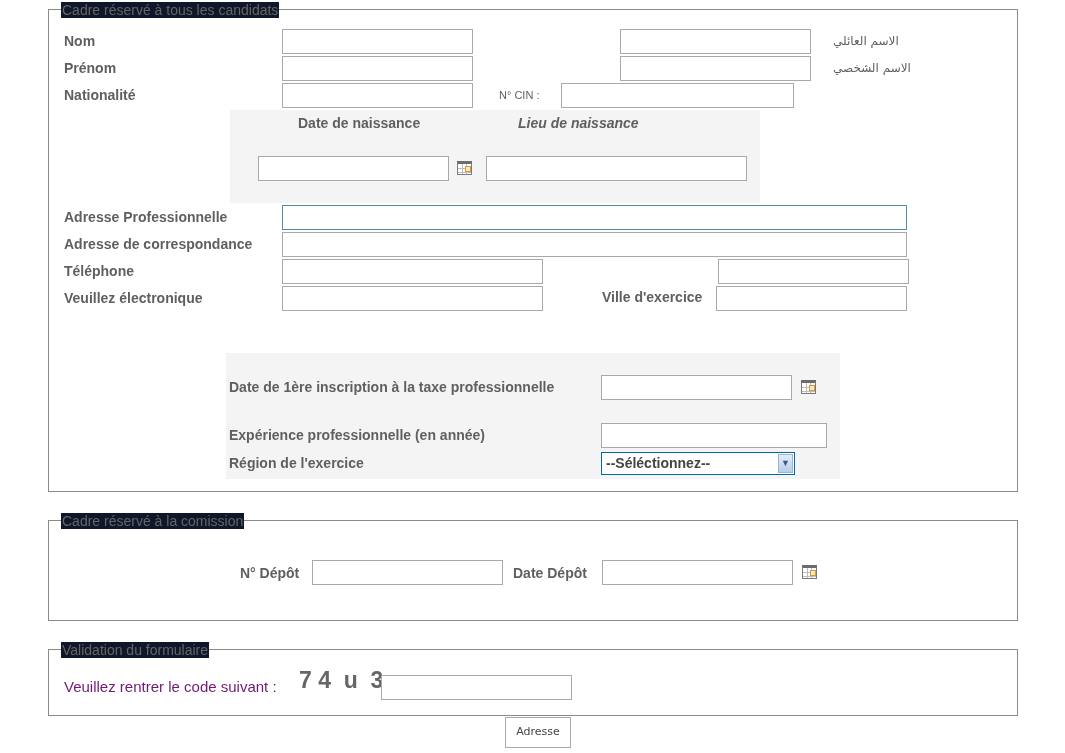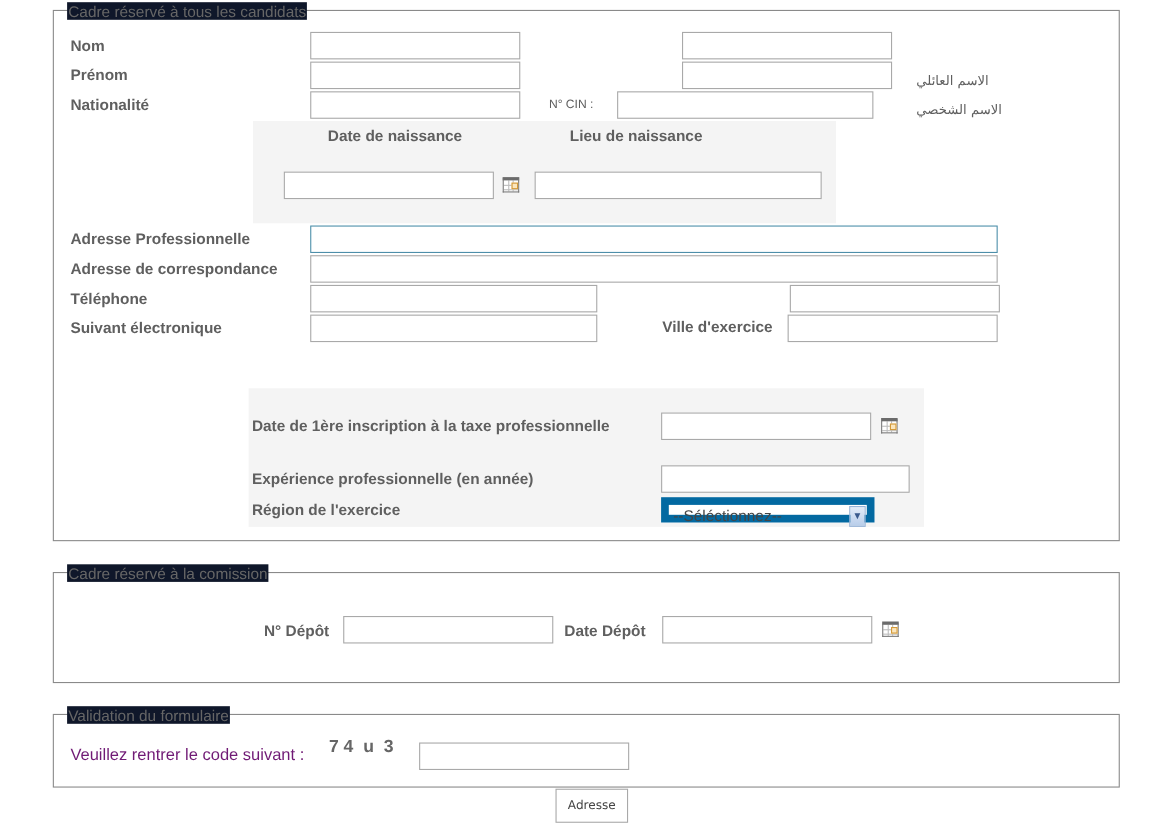--- a/index.html
+++ b/index.html
@@ -9,21 +9,21 @@
     font-family: "Liberation Sans", sans-serif;
   }
   .frame {
     position: absolute; border: 1px solid #8a8a8a; box-sizing: border-box;
   }
   .legend {
     position: absolute; background: #0f172a; padding: 0 1px;
     font-size: 14px; color: #666; line-height: 16px; white-space: nowrap;
   }
   .lbl { position: absolute; font-size: 14px; font-weight: bold; color: #5f5f5f; white-space: nowrap; line-height: 16px; }
-  .arabic { position: absolute; font-size: 12px; color: #5f5f5f; direction: rtl; white-space: nowrap; line-height: 14px; font-family: "DejaVu Sans", sans-serif; margin-top: 32px; }
+  .arabic { position: absolute; font-size: 12px; color: #5f5f5f; direction: rtl; white-space: nowrap; line-height: 14px; font-family: "DejaVu Sans", sans-serif; }
   input.txt {
     position: absolute; box-sizing: border-box; margin: 0; padding: 0 3px;
     border: 1px solid #a9a9a9; background: #fff; height: 25px;
     font-family: "Liberation Sans", sans-serif; font-size: 13px; color: #333;
     outline: none;
   }
   input.txt.focused { border-color: #4d8faa; }
   .graybox { position: absolute; background: #f4f4f4; }
   .cal {
     position: absolute; width: 15px; height: 14px; box-sizing: border-box;
@@ -33,29 +33,29 @@
       linear-gradient(#bdbdbd,#bdbdbd) 0 4px/100% 1px no-repeat,
       linear-gradient(#bdbdbd,#bdbdbd) 0 8px/100% 1px no-repeat,
       #ffffff;
     cursor: pointer;
   }
   .cal::after {
     content: ""; position: absolute; left: 7px; top: 2px; width: 4px; height: 4px;
     border: 1px solid #d49a3a; background: #fbe6bd;
   }
   .select {
-    position: absolute; box-sizing: border-box; border: 7px solid #0369a1; background: #fff;
-    font-size: 14px; color: #444; line-height: 21px; padding-left: 4px; cursor: pointer;
+    position: absolute; box-sizing: border-box; border: 1px solid #0369a1; background: #fff;
+    font-size: 14px; color: #444; line-height: 21px; padding-left: 4px; cursor: pointer; font-weight: bold;
   }
   .select .arrow {
     position: absolute; right: 1px; top: 1px; width: 15px; height: 19px; box-sizing: border-box;
     border: 1px solid #98b4d8; background: linear-gradient(#e3ecf8,#b8cdea);
     color: #3a5a8c; font-size: 9px; line-height: 17px; text-align: center;
   }
-  .captcha { position: absolute; font-size: 16px; font-weight: bold; color: #666; letter-spacing: 0; white-space: nowrap; line-height: 22px; }
+  .captcha { position: absolute; font-size: 23px; font-weight: bold; color: #666; letter-spacing: 0; white-space: nowrap; line-height: 22px; }
   .btn {
     position: absolute; box-sizing: border-box; border: 1px solid #a9a9a9; background: #fff;
     font-size: 11px; color: #444; text-align: center; line-height: 28px; cursor: pointer;
     font-family: "DejaVu Sans", sans-serif;
   }
   .plain { position: absolute; font-size: 15px; color: #701a75; white-space: nowrap; line-height: 16px; }
 </style>
 </head>
 <body>
 
@@ -72,37 +72,37 @@
 <input class="txt" style="left: 620px; top: 56px; width: 191px;" value="">
 <span class="arabic" style="left:833px; top:61px;">الاسم الشخصي</span>
 
 <span class="lbl" style="left:64px; top:87px;">Nationalité</span>
 <input class="txt" style="left: 282px; top: 83px; width: 191px;" value="">
 <span class="lbl" style="left:499px; top:87px; font-weight:normal; font-size:11px;">N° CIN :</span>
 <input class="txt" style="left: 561px; top: 83px; width: 233px;" value="">
 
 <div class="graybox" style="left:230px; top:110px; width:530px; height:93px;"></div>
 <span class="lbl" style="left:298px; top:115px;">Date de naissance</span>
-<span class="lbl" style="left:518px; top:115px;">Lieu de naissance</span>
+<span class="lbl" style="left:518px; top:115px;font-style:italic;">Lieu de naissance</span>
 <input class="txt" style="left: 258px; top: 156px; width: 191px;" value="">
 <span class="cal" style="left:457px; top:161px;"></span>
 <input class="txt" style="left: 486px; top: 156px; width: 261px;" value="">
 
 <span class="lbl" style="left:64px; top:209px;">Adresse Professionnelle</span>
 <input class="txt focused" style="left: 282px; top: 205px; width: 625px;" value="">
 
 <span class="lbl" style="left:64px; top:236px;">Adresse de correspondance</span>
 <input class="txt" style="left: 282px; top: 232px; width: 625px;" value="">
 
 <span class="lbl" style="left:64px; top:263px;">Téléphone</span>
 <input class="txt" style="left: 282px; top: 259px; width: 261px;" value="">
 <span class="lbl" style="left:690px; top:262px;margin-left:28px;">Fax</span>
 <input class="txt" style="left: 718px; top: 259px; width: 191px;" value="">
 
-<span class="lbl" style="left:64px; top:290px;">Suivant électronique</span>
+<span class="lbl" style="left:64px; top:290px;">Veuillez électronique</span>
 <input class="txt" style="left: 282px; top: 286px; width: 261px;" value="">
 <span class="lbl" style="left:602px; top:289px;">Ville d'exercice</span>
 <input class="txt" style="left: 716px; top: 286px; width: 191px;" value="">
 
 <div class="graybox" style="left:226px; top:353px; width:614px; height:126px;"></div>
 <span class="lbl" style="left:229px; top:379px;">Date de 1ère inscription à la taxe professionnelle</span>
 <input class="txt" style="left: 601px; top: 375px; width: 191px;" value="">
 <span class="cal" style="left:801px; top:380px;"></span>
 
 <span class="lbl" style="left:229px; top:427px;">Expérience professionnelle (en année)</span>

